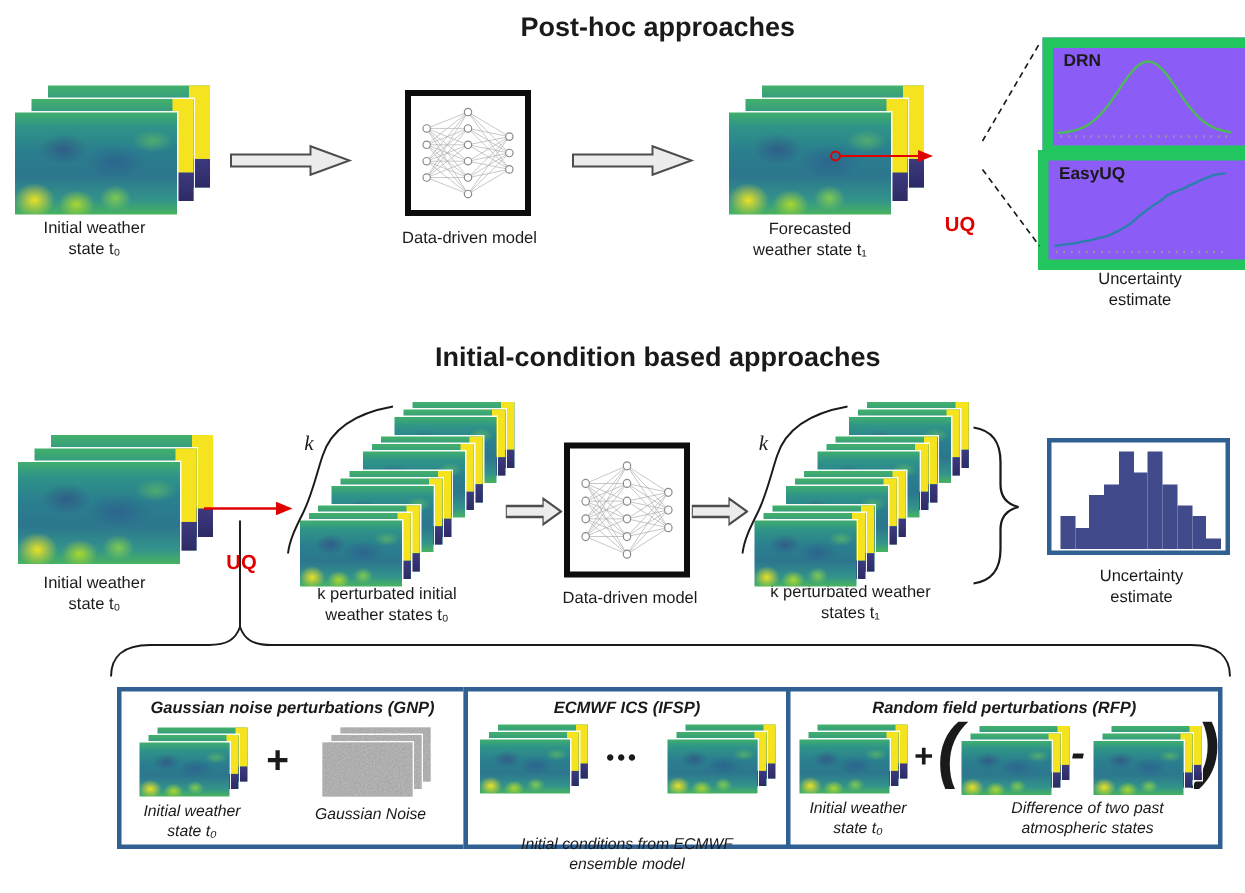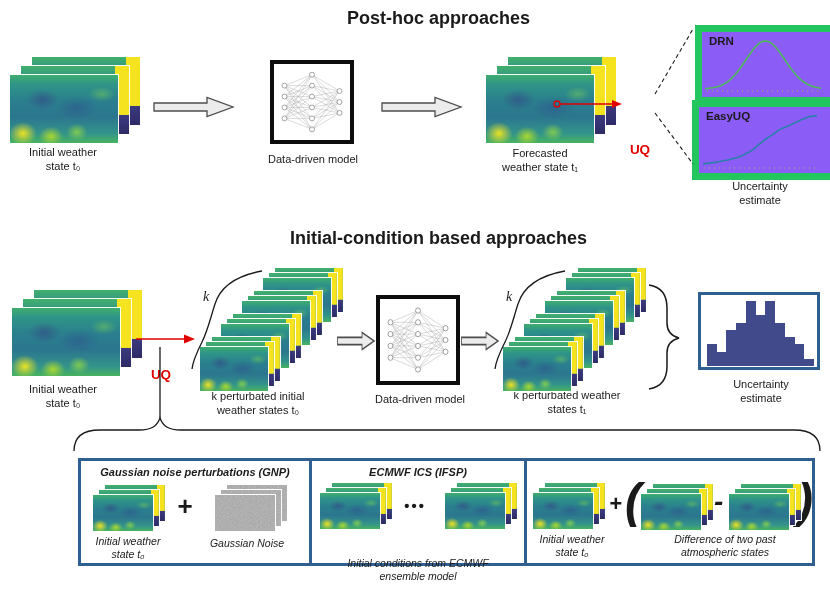--- a/index.html
+++ b/index.html
@@ -414,20 +414,21 @@
         <div class="wimg back"></div>
         <div class="wimg back"></div>
       </div>
     <div class="abs slbl" style="left:106px;top:72px;margin-top:24px;">
       <div>Initial conditions from ECMWF</div>
       <div>ensemble model</div>
     </div>
   </div>
 
   <div class="mbox" style="left:524px;width:291px;">
+    <div class="mtitle">Random field perturbations (RFP)</div>
     <div class="wstack sm" style="left:6px;top:22px;width:72px;height:46px;">
         <div class="wimg front"></div>
         <div class="wimg back"></div>
         <div class="wimg back"></div>
       </div>
     <div class="op" style="left:82px;top:30px;font-size:22px;">+</div>
     <div class="bigparen" style="left:98px;top:18px;">(</div>
     <div class="wstack sm" style="left:114px;top:23px;width:72px;height:46px;">
         <div class="wimg front"></div>
         <div class="wimg back"></div>

